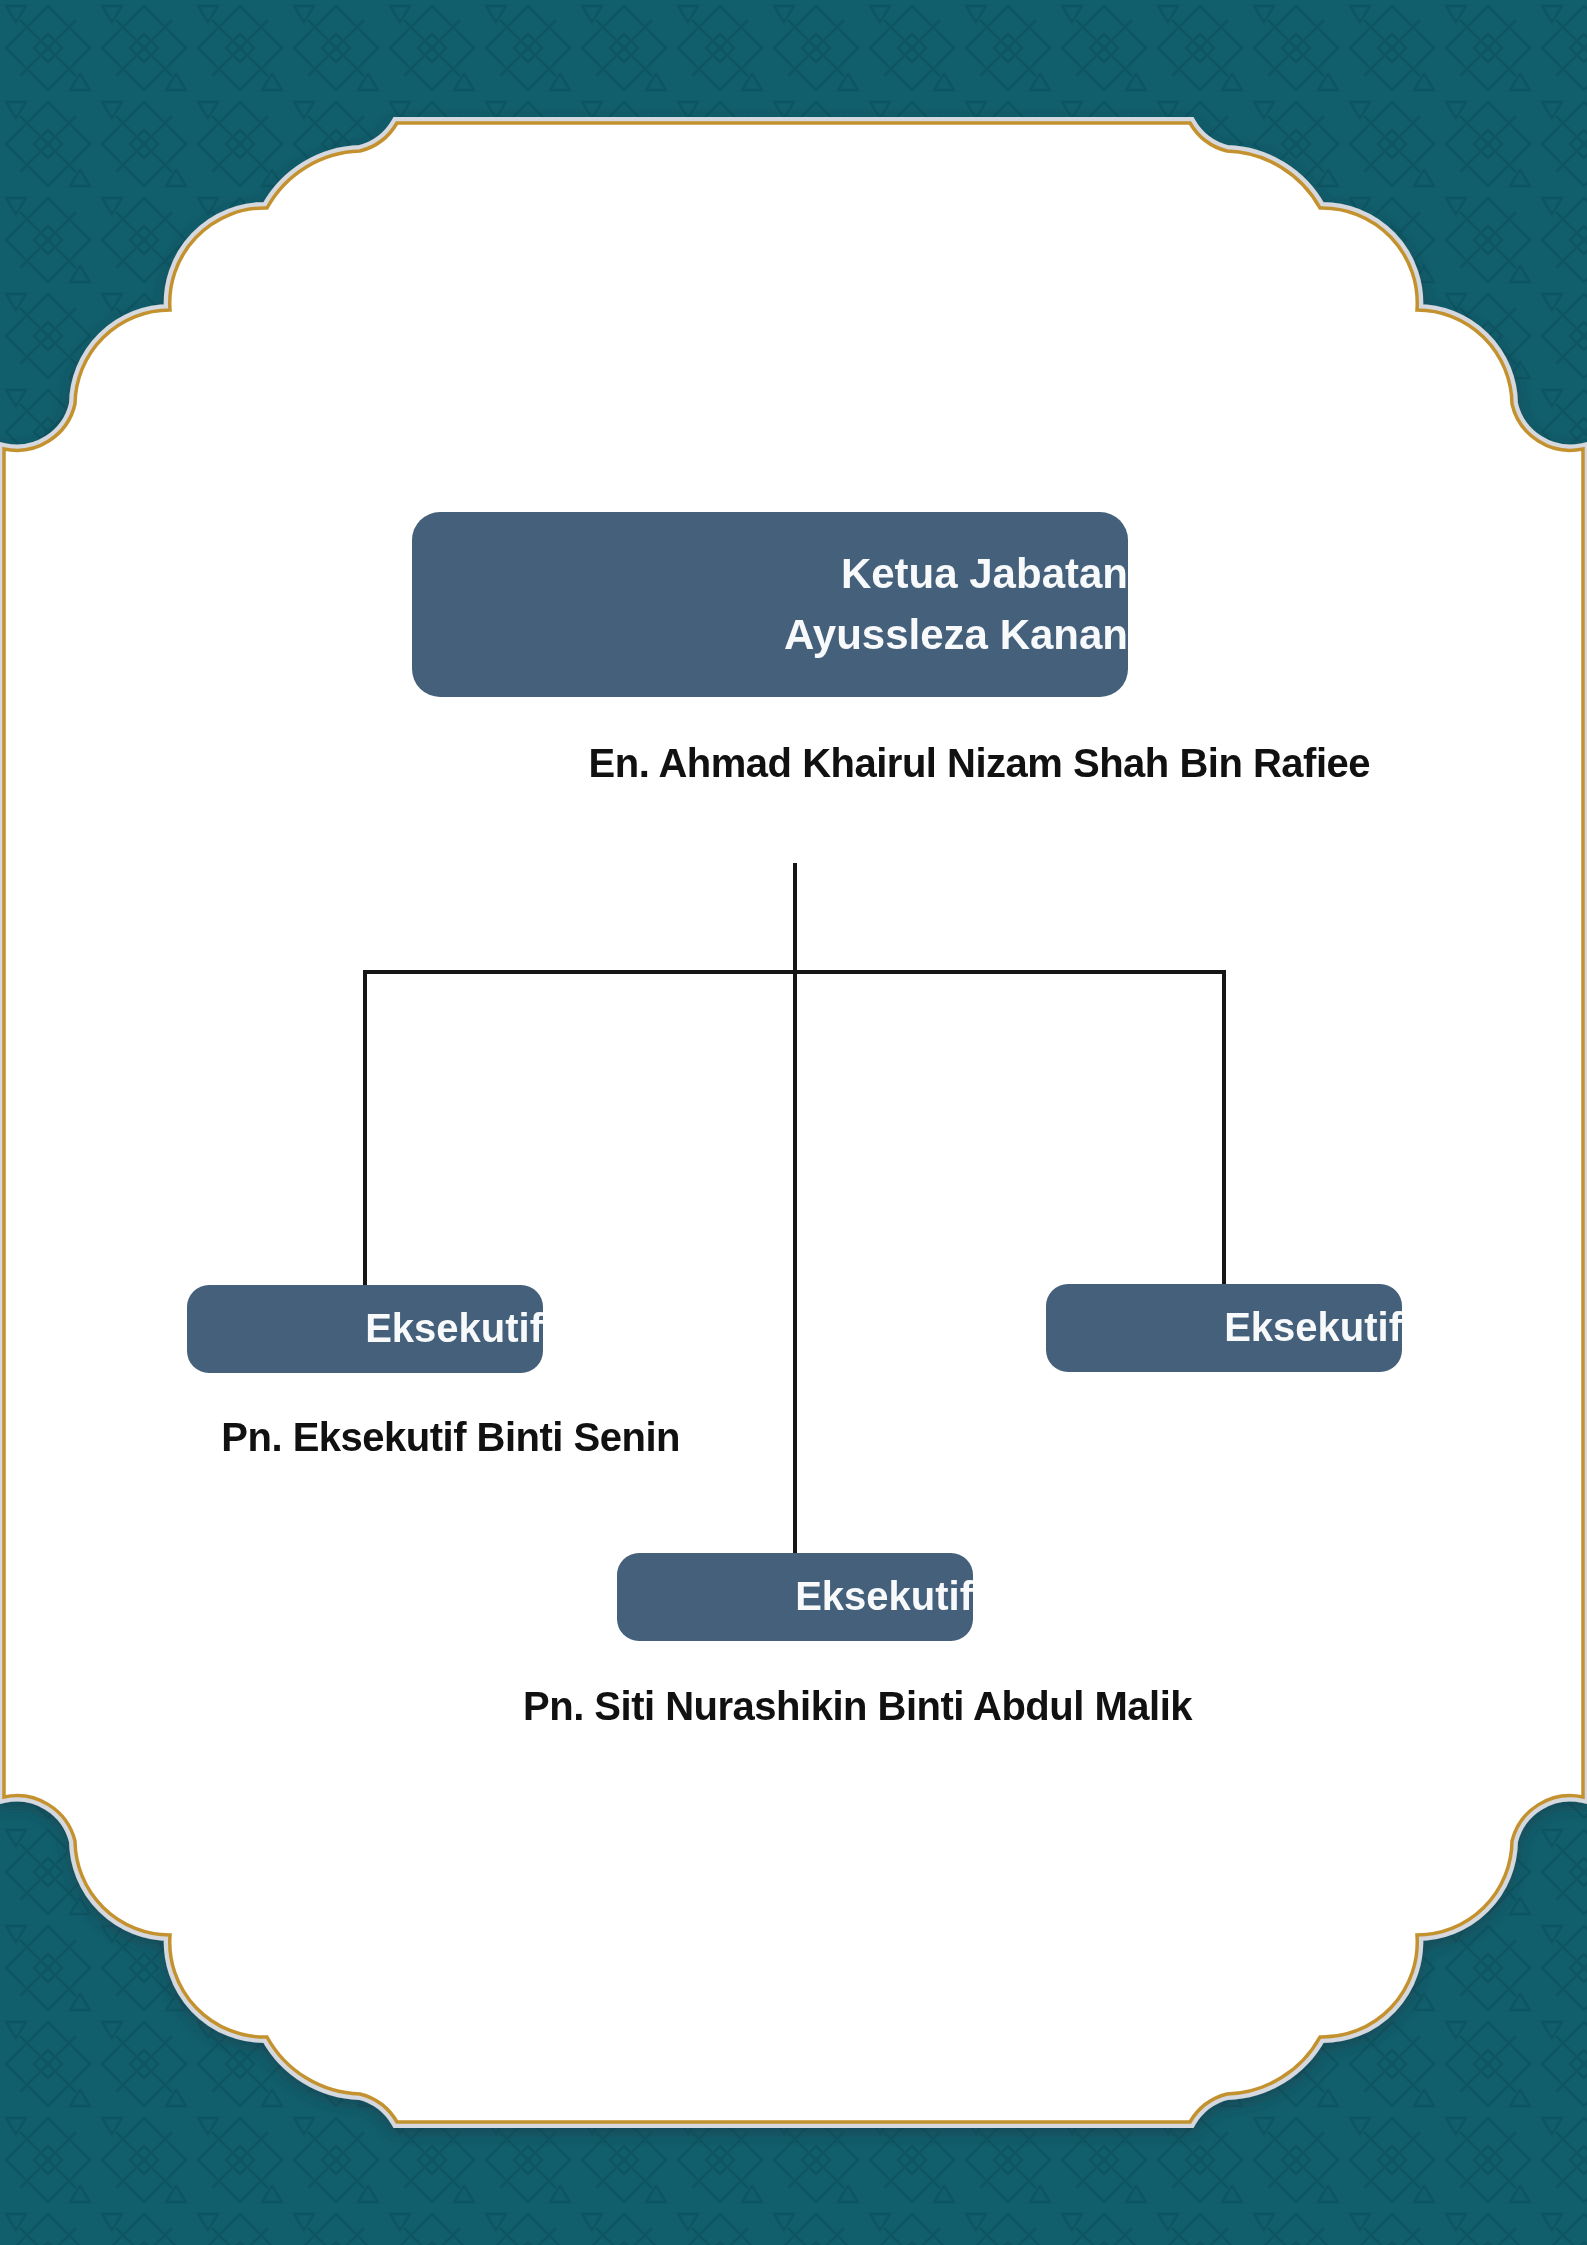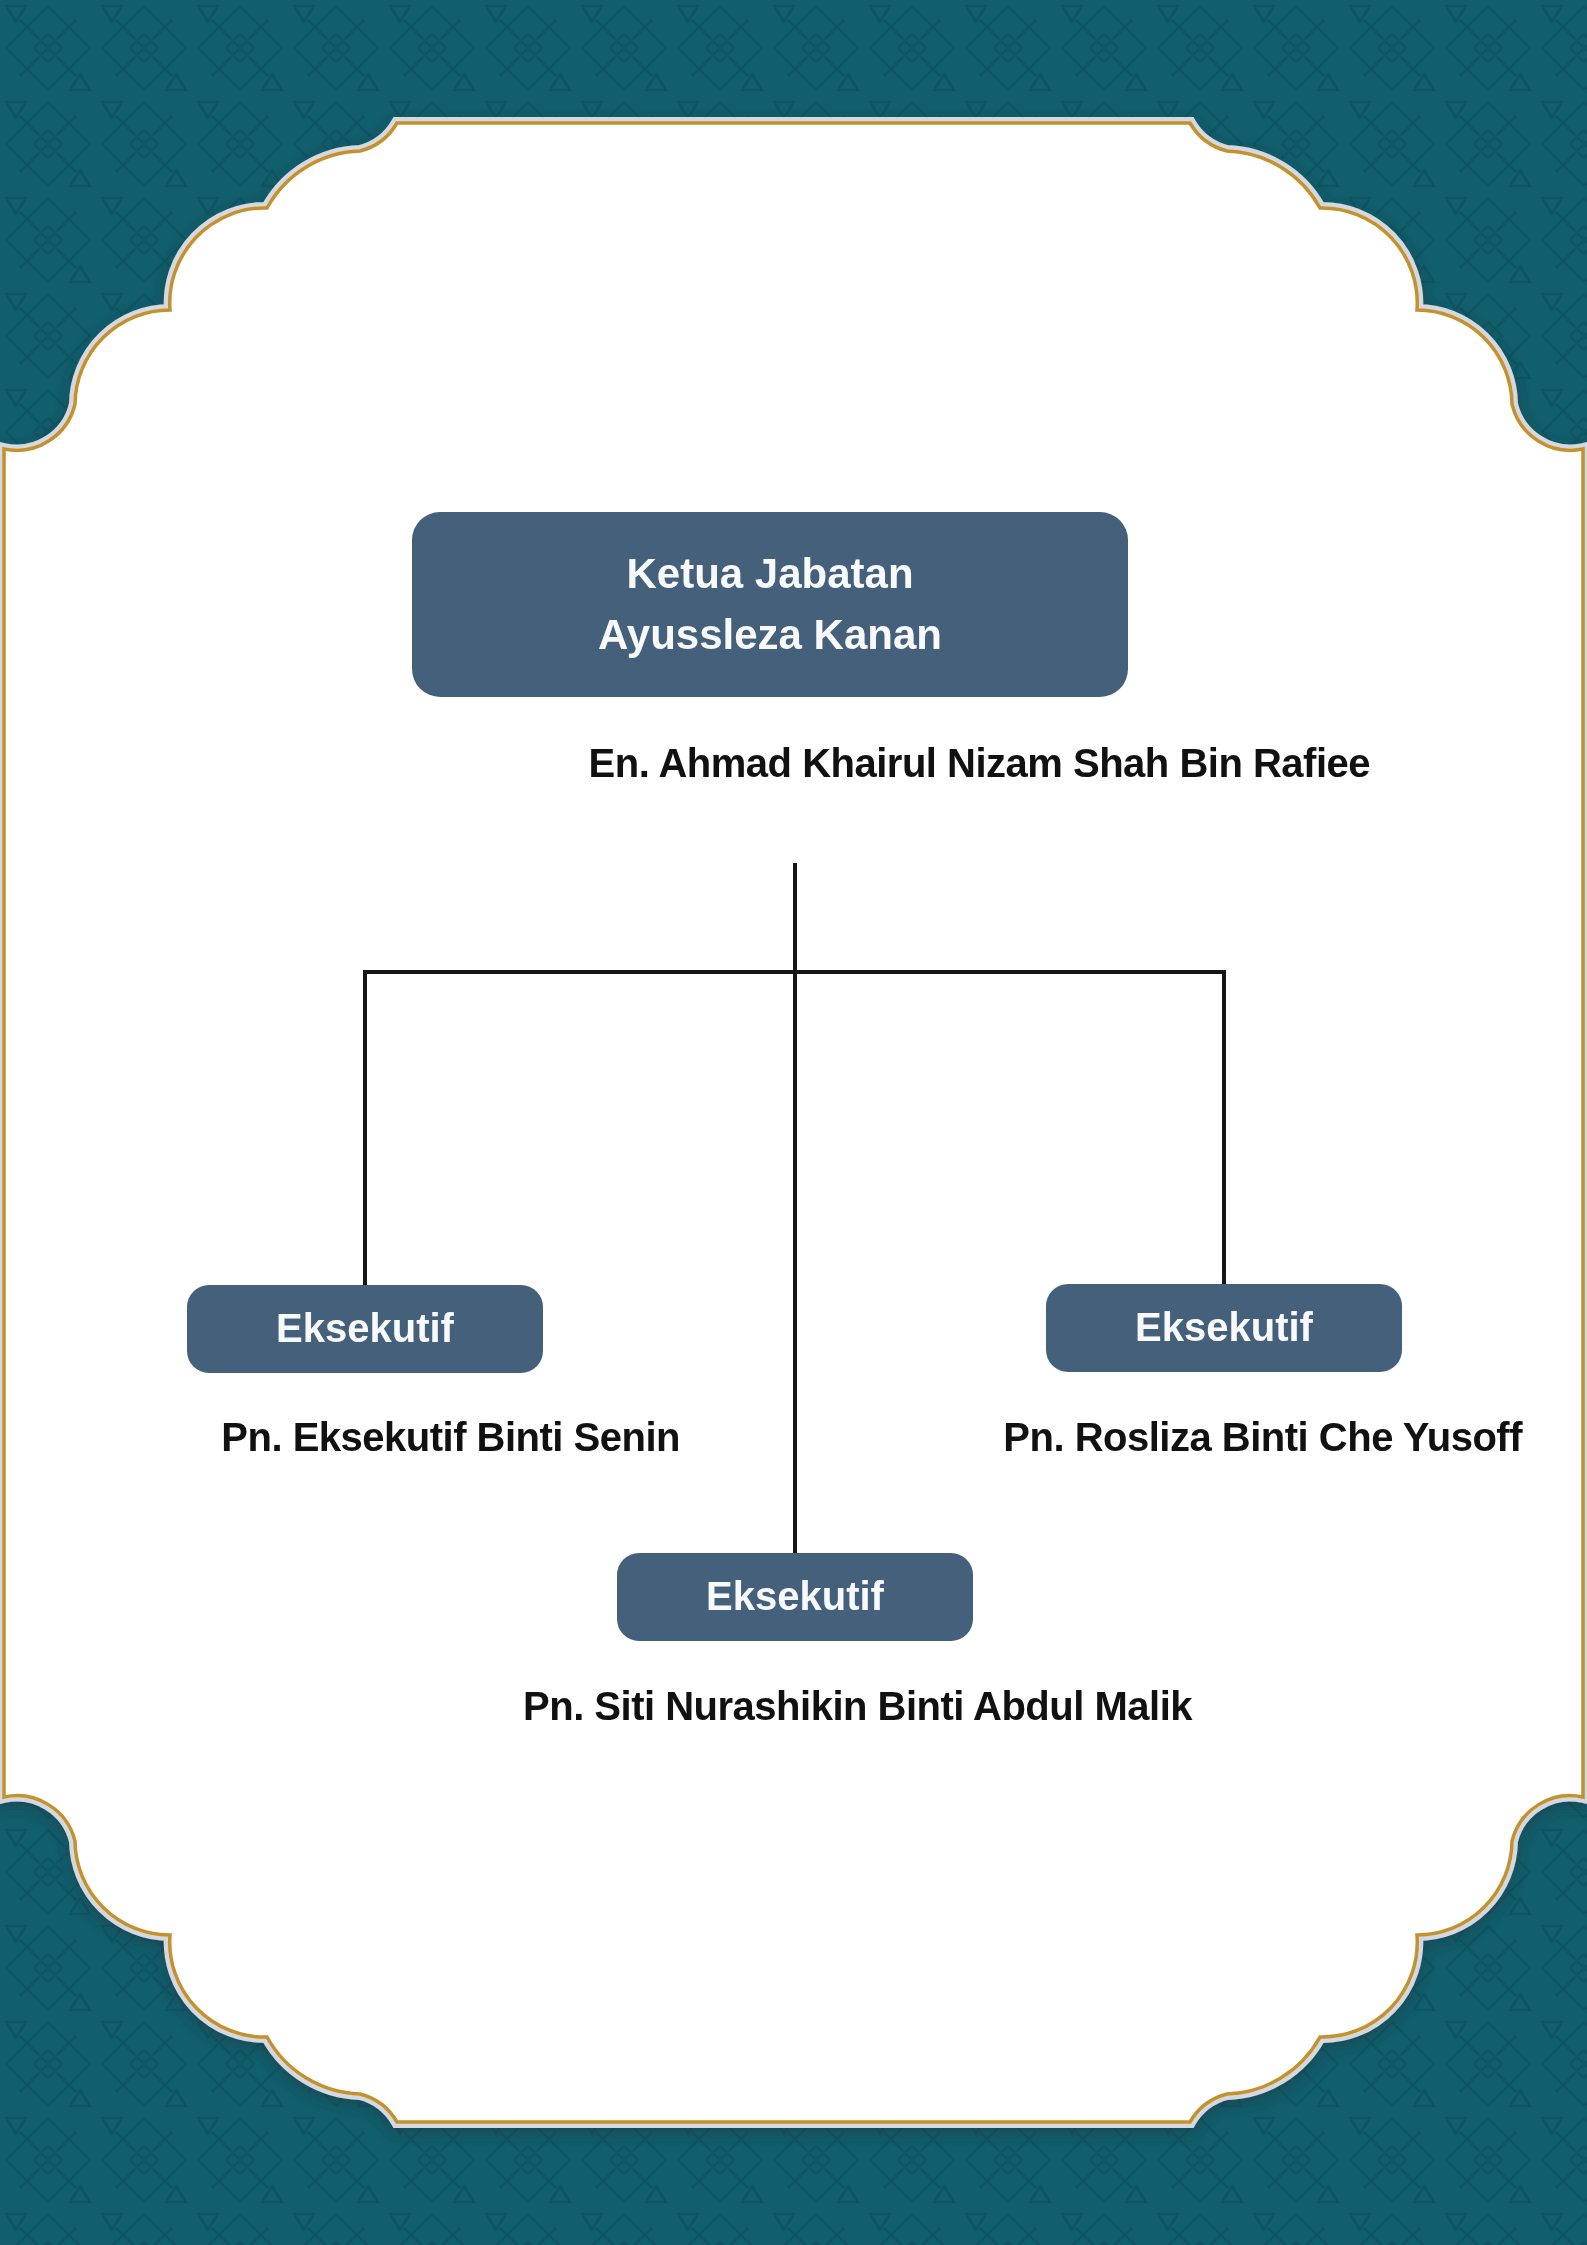--- a/index.html
+++ b/index.html
@@ -3,21 +3,21 @@
 <meta charset="utf-8">
 <style>
   html,body{margin:0;padding:0;background:#0b4a56;}
   .canvas{
     position:relative;width:1587px;height:2245px;overflow:hidden;
     font-family:"Liberation Sans",sans-serif;
   }
   .bg{position:absolute;left:0;top:0;}
   .role-box{
     position:absolute;background:#45607a;color:#f7f9fb;
-    font-weight:bold;text-align:center;
+    font-weight:bold;text-align:right;
   }
   .root-box{
     left:412px;top:512px;width:716px;height:185px;border-radius:28px;
     display:flex;flex-direction:column;justify-content:center;gap:14px;
     font-size:42px;line-height:1.1;
   }
   .exec-box{
     width:356px;height:88px;border-radius:22px;
     line-height:86px;font-size:40px;
   }
@@ -81,18 +81,17 @@
     <div>Ketua Jabatan</div>
     <div>Ayussleza Kanan</div>
   </div>
 
   <div class="name" style="left:170px;top:741px;width:1200px">En. Ahmad Khairul Nizam Shah Bin Rafiee</div>
 
   <div class="role-box exec-box" style="left:187px;top:1285px">Eksekutif</div>
   <div class="name" style="left:80px;top:1415px;width:600px">Pn. Eksekutif Binti Senin</div>
 
   <div class="role-box exec-box" style="left:1046px;top:1284px">Eksekutif</div>
-  <div class="name" style="left:922px;top:1415px;width:600px">Pn. Rosliza Binti Che Yusoff</div>
 
   <div class="role-box exec-box" style="left:617px;top:1553px">Eksekutif</div>
   <div class="name" style="left:392px;top:1684px;width:800px">Pn. Siti Nurashikin Binti Abdul Malik</div>
 
 </div>
 
 </body></html>

